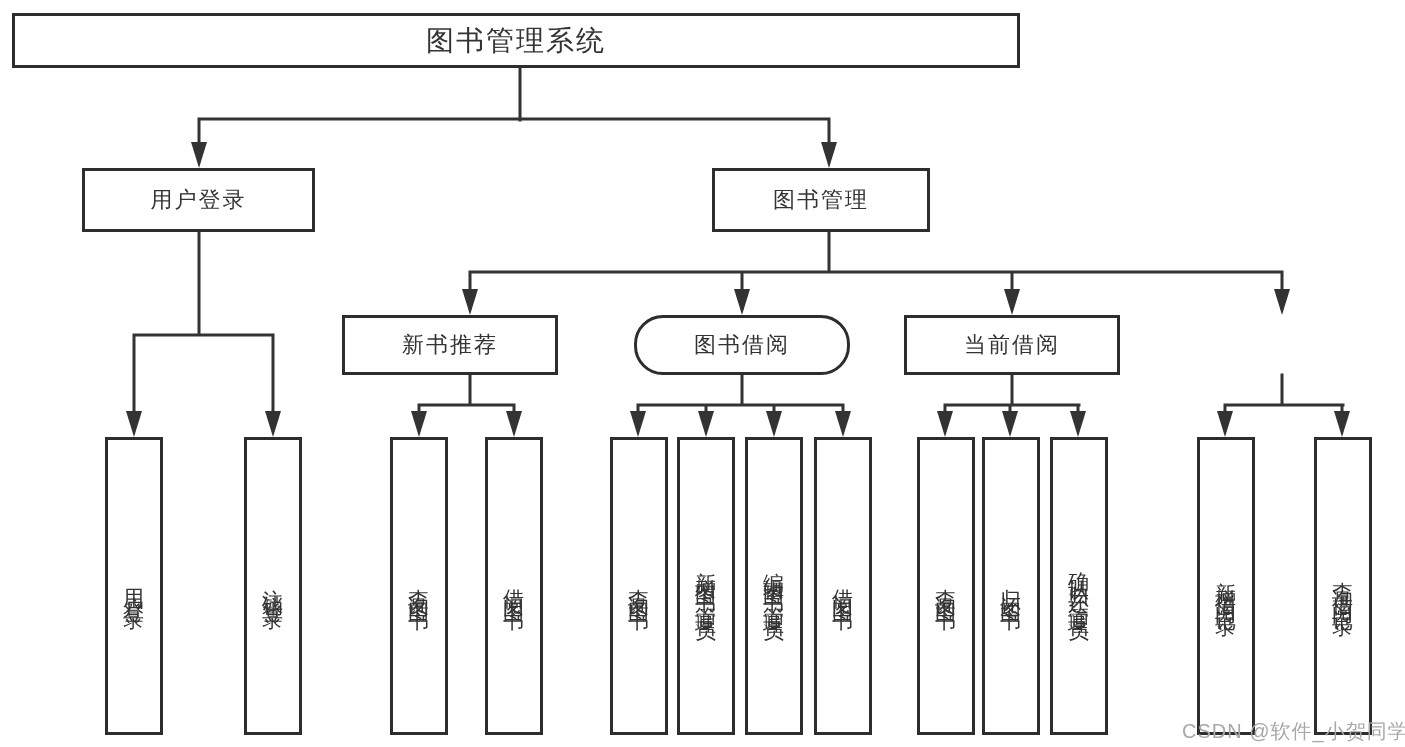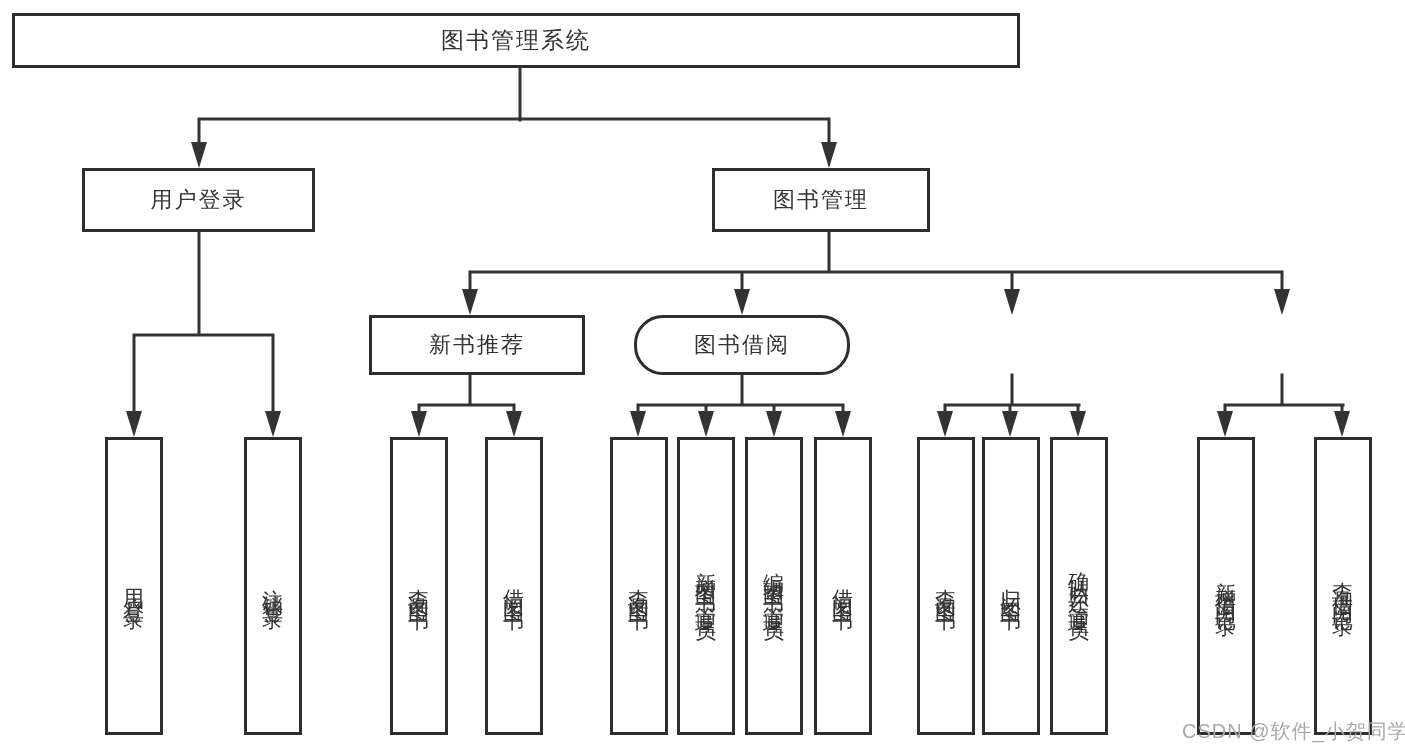--- a/index.html
+++ b/index.html
@@ -20,37 +20,37 @@
     align-items:center;
     justify-content:center;
     color:#333333;
     z-index:1;
   }
   .h-box span{
     font-size:22px;
     letter-spacing:2px;
     white-space:nowrap;
   }
-  .root-box span{font-size:23px;}
+  .root-box span{font-size:28px;}
   .v-box span{
     writing-mode:vertical-rl;
     text-orientation:mixed;
     font-size:21px;
     letter-spacing:7px;
     line-height:1.1;
     white-space:nowrap;
   }
   
   .n-root{left:12px;top:13px;width:1008px;height:55px;}
   
   .n-login{left:82px;top:168px;width:233px;height:64px;}
   .n-bookmgmt{left:712px;top:168px;width:218px;height:64px;}
   
   .n-l3{top:315px;width:216px;height:60px;}
-  .n-newbook{left:369px;}
+  .n-newbook{left:342px;}
   .n-borrow{left:634px;border-radius:29px;}
   .n-current{left:904px;}
   .n-records{left:1174px;}
   
   .leaf{top:437px;width:58px;height:298px;}
   .lf-a1{left:105px;} .lf-a2{left:244px;}
   .lf-b1{left:390px;} .lf-b2{left:485px;}
   .lf-c1{left:610px;} .lf-c2{left:677px;} .lf-c3{left:745px;} .lf-c4{left:814px;}
   .lf-d1{left:917px;} .lf-d2{left:982px;} .lf-d3{left:1050px;}
   .lf-e1{left:1197px;} .lf-e2{left:1314px;}
@@ -138,20 +138,23 @@
   <div class="box h-box n-bookmgmt">
     <span>图书管理</span>
   </div>
 
   <div class="box h-box n-l3 n-newbook">
     <span>新书推荐</span>
   </div>
   <div class="box h-box n-l3 n-borrow">
     <span>图书借阅</span>
   </div>
+  <div class="box h-box n-l3 n-current">
+    <span>当前借阅</span>
+  </div>
 
   <div class="box v-box leaf lf-a1">
     <span>用户登录</span>
   </div>
   <div class="box v-box leaf lf-a2">
     <span>注销登录</span>
   </div>
 
   <div class="box v-box leaf lf-b1">
     <span>查询图书</span>

